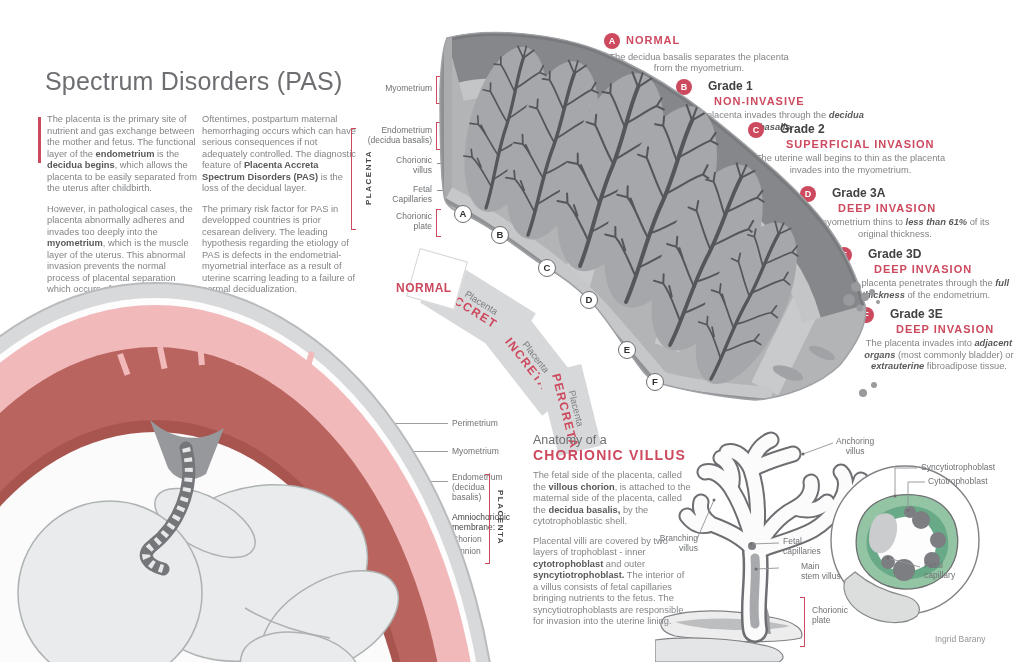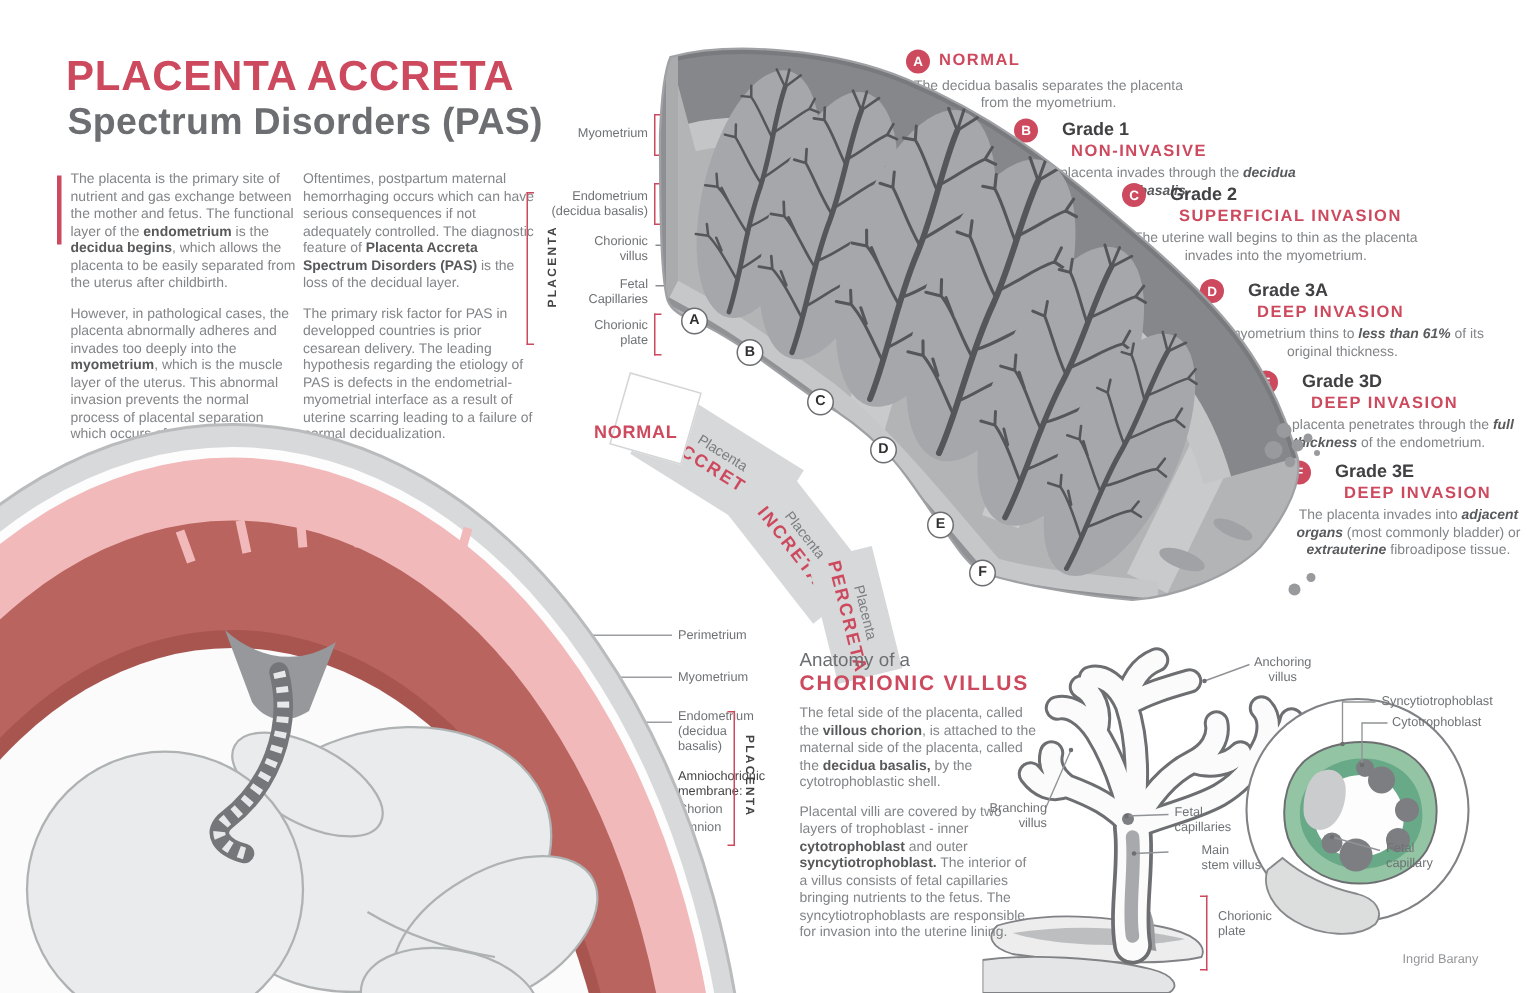--- a/index.html
+++ b/index.html
@@ -54,22 +54,21 @@
   .vtxt{font-size:9.3px;line-height:11.5px;color:#828487;}
   .vtxt p{margin:0 0 8px 0;}
   .credit{font-size:8.5px;color:#939598;}
   svg{position:absolute;}
 </style>
 </head>
 <body>
 
 <div id="root">
 
-  <div class="abs t1" style="left:44px;top:36px;">PLACENTA ACCRETA</div>
-  <div class="abs t2" style="left:45px;top:66px;font-weight:bold;">Spectrum Disorders (PAS)</div>
+  <div class="abs t2" style="left:45px;top:66px;">Spectrum Disorders (PAS)</div>
   <div class="abs red-bar" style="left:38px;top:117px;height:46px;"></div>
   <div class="abs intro" style="left:47px;top:114px;width:152px;">
     <p><span>The placenta is the primary site of nutrient and gas exchange between the mother and fetus. The functional layer of the </span><span class="b">endometrium</span><span> is the </span><span class="b">decidua begins</span><span>, which allows the placenta to be easily separated from the uterus after childbirth.</span></p>
     <p><span>However, in pathological cases, the placenta abnormally adheres and invades too deeply into the </span><span class="b">myometrium</span><span>, which is the muscle layer of the uterus. This abnormal invasion prevents the normal process of placental separation which occurs after parturition.</span></p>
   </div>
   <div class="abs intro" style="left:202px;top:114px;width:156px;">
     <p><span>Oftentimes, postpartum maternal hemorrhaging occurs which can have serious consequences if not adequately controlled. The diagnostic feature of </span><span class="b">Placenta Accreta Spectrum Disorders (PAS)</span><span> is the loss of the decidual layer.</span></p>
     <p><span>The primary risk factor for PAS in developped countries is prior cesarean delivery. The leading hypothesis regarding the etiology of PAS is defects in the endometrial-myometrial interface as a result of uterine scarring leading to a failure of normal decidualization.</span></p>
   </div>
 

